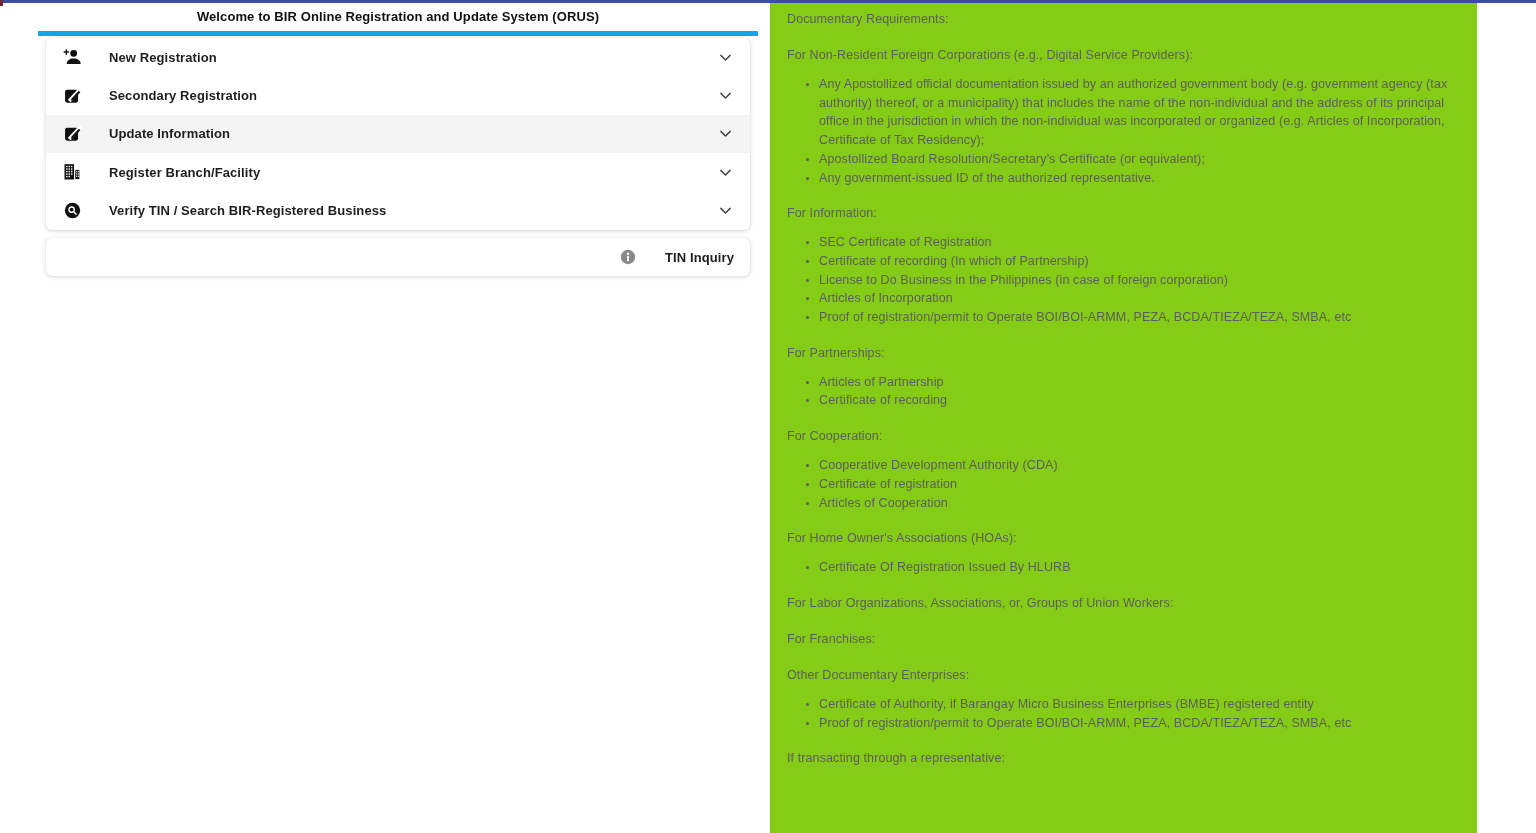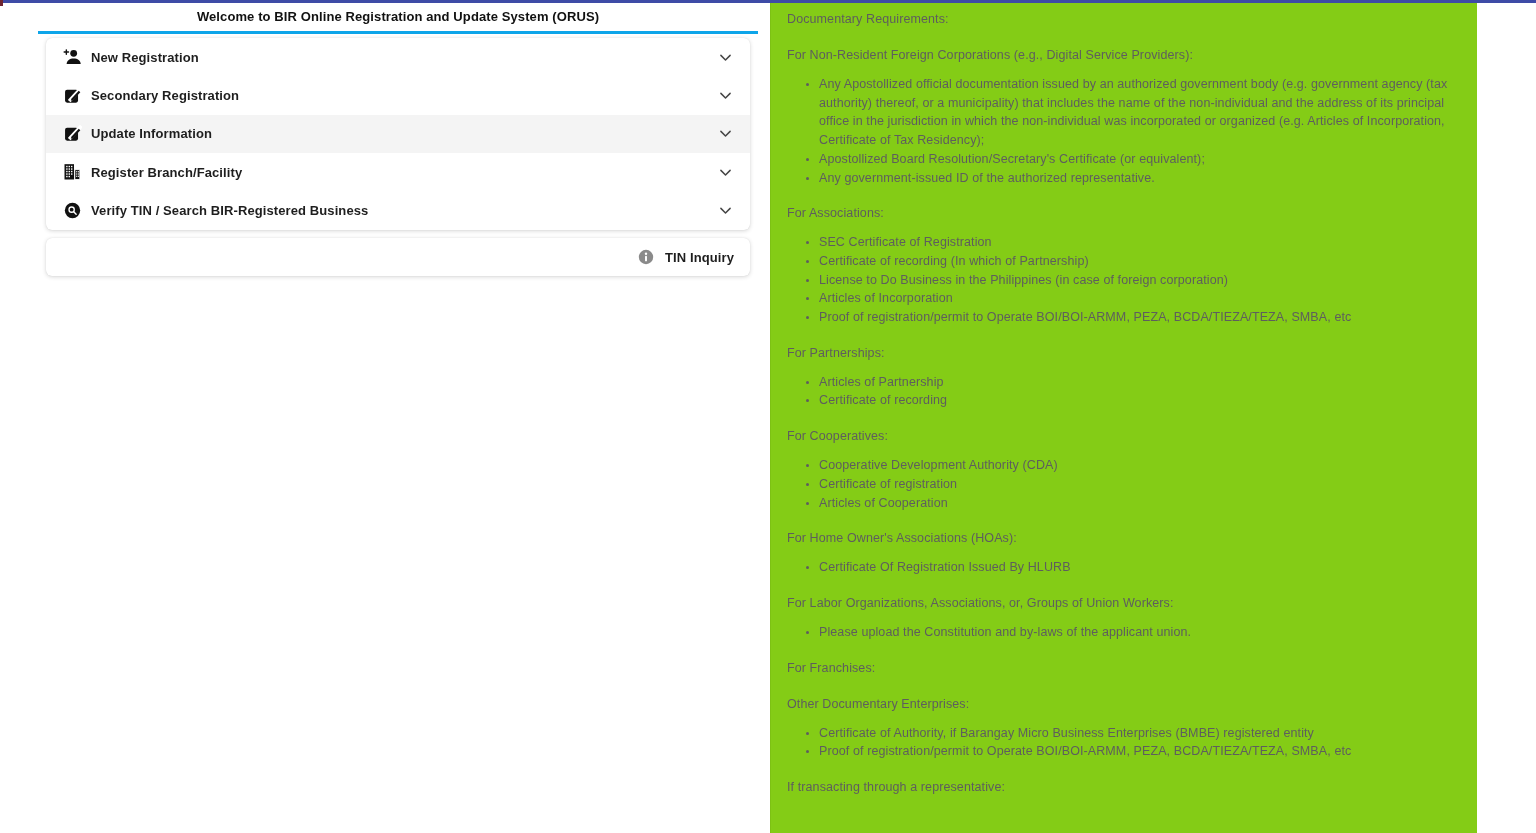--- a/index.html
+++ b/index.html
@@ -10,42 +10,42 @@
     font-family:"Liberation Sans", sans-serif;
     -webkit-font-smoothing:antialiased;
   }
   .topbar { position:absolute; top:0; left:0; width:1536px; height:3px; background:#3e4ba6; z-index:5; }
   .red-sliver { position:absolute; top:0; left:0; width:3px; height:6px; background:#6e2431; z-index:6; }
 
   
   .left-panel { position:absolute; top:3px; left:0; width:770px; height:830px; background:#ffffff; }
   .title-wrap {
     margin:0 12px 0 38px; padding:4px 0 6px;
-    border-bottom:3px solid #0ea5e9; text-align:center;
+    border-bottom:5px solid #0ea5e9; text-align:center;
   }
   .page-title { font-size:13px; font-weight:700; color:#111; letter-spacing:.1px; }
 
   .card {
     position:absolute; left:46px; width:704px;
     background:#fff; border-radius:6px;
     box-shadow:0 1px 4px rgba(0,0,0,.16), 0 0 1px rgba(0,0,0,.12);
   }
   .accordion-card { top:35px; }
   .tin-card { top:235px; }
 
   .menu-row {
     display:flex; align-items:center; height:38.4px;
     padding:0 16px; cursor:pointer; background:transparent;
   }
   .accordion-card .menu-row:first-child { border-radius:6px 6px 0 0; }
   .accordion-card .menu-row:last-child  { border-radius:0 0 6px 6px; }
   .tin-card .menu-row { border-radius:6px; height:38px;justify-content:flex-end; }
   .menu-row.active { background:#f4f4f4; }
   .menu-icon { width:20px; height:20px; display:inline-flex; align-items:center; justify-content:center; flex:none; }
-  .menu-label { margin-left:9px; font-size:13px; font-weight:700; color:#1e1e1e; letter-spacing:.1px; }
+  .menu-label { margin-left:27px; font-size:13px; font-weight:700; color:#1e1e1e; letter-spacing:.1px; }
   .chevron { margin-left:auto; width:17px; height:17px; flex:none; }
 
   
   .right-panel {
     position:absolute; top:3px; left:770px; width:707px; height:830px;
     background:#84cc16; border-left:1px solid rgba(0,0,0,.05);
     padding:5px 22px 0 16px;
     color:#5e5e5e; font-size:12.5px; line-height:19px; letter-spacing:.1px;
     overflow:hidden;
   }
@@ -175,47 +175,44 @@
 
 <div class="right-panel">
   <div class="req-title">Documentary Requirements:</div>
   <div>
       <div class="req-heading">For Non-Resident Foreign Corporations (e.g., Digital Service Providers):</div>
       <ul>
         <li>Any Apostollized official documentation issued by an authorized government body (e.g. government agency (tax authority) thereof, or a municipality) that includes the name of the non-individual and the address of its principal office in the jurisdiction in which the non-individual was incorporated or organized (e.g. Articles of Incorporation, Certificate of Tax Residency);</li>
         <li>Apostollized Board Resolution/Secretary's Certificate (or equivalent);</li>
         <li>Any government-issued ID of the authorized representative.</li>
       </ul>
-      <div class="req-heading">For Associations:</div>
+      <div class="req-heading">For Information:</div>
       <ul>
         <li>SEC Certificate of Registration</li>
         <li>Certificate of recording (In which of Partnership)</li>
         <li>License to Do Business in the Philippines (in case of foreign corporation)</li>
         <li>Articles of Incorporation</li>
         <li>Proof of registration/permit to Operate BOI/BOI-ARMM, PEZA, BCDA/TIEZA/TEZA, SMBA, etc</li>
       </ul>
       <div class="req-heading">For Partnerships:</div>
       <ul>
         <li>Articles of Partnership</li>
         <li>Certificate of recording</li>
       </ul>
-      <div class="req-heading">For Cooperatives:</div>
+      <div class="req-heading">For Cooperation:</div>
       <ul>
         <li>Cooperative Development Authority (CDA)</li>
         <li>Certificate of registration</li>
         <li>Articles of Cooperation</li>
       </ul>
       <div class="req-heading">For Home Owner's Associations (HOAs):</div>
       <ul>
         <li>Certificate Of Registration Issued By HLURB</li>
       </ul>
       <div class="req-heading">For Labor Organizations, Associations, or, Groups of Union Workers:</div>
-      <ul>
-        <li>Please upload the Constitution and by-laws of the applicant union.</li>
-      </ul>
       <div class="req-heading">For Franchises:</div>
       <div class="req-heading">Other Documentary Enterprises:</div>
       <ul>
         <li>Certificate of Authority, if Barangay Micro Business Enterprises (BMBE) registered entity</li>
         <li>Proof of registration/permit to Operate BOI/BOI-ARMM, PEZA, BCDA/TIEZA/TEZA, SMBA, etc</li>
       </ul>
       <div class="req-heading">If transacting through a representative:</div>
     </div>
 
 </div>

